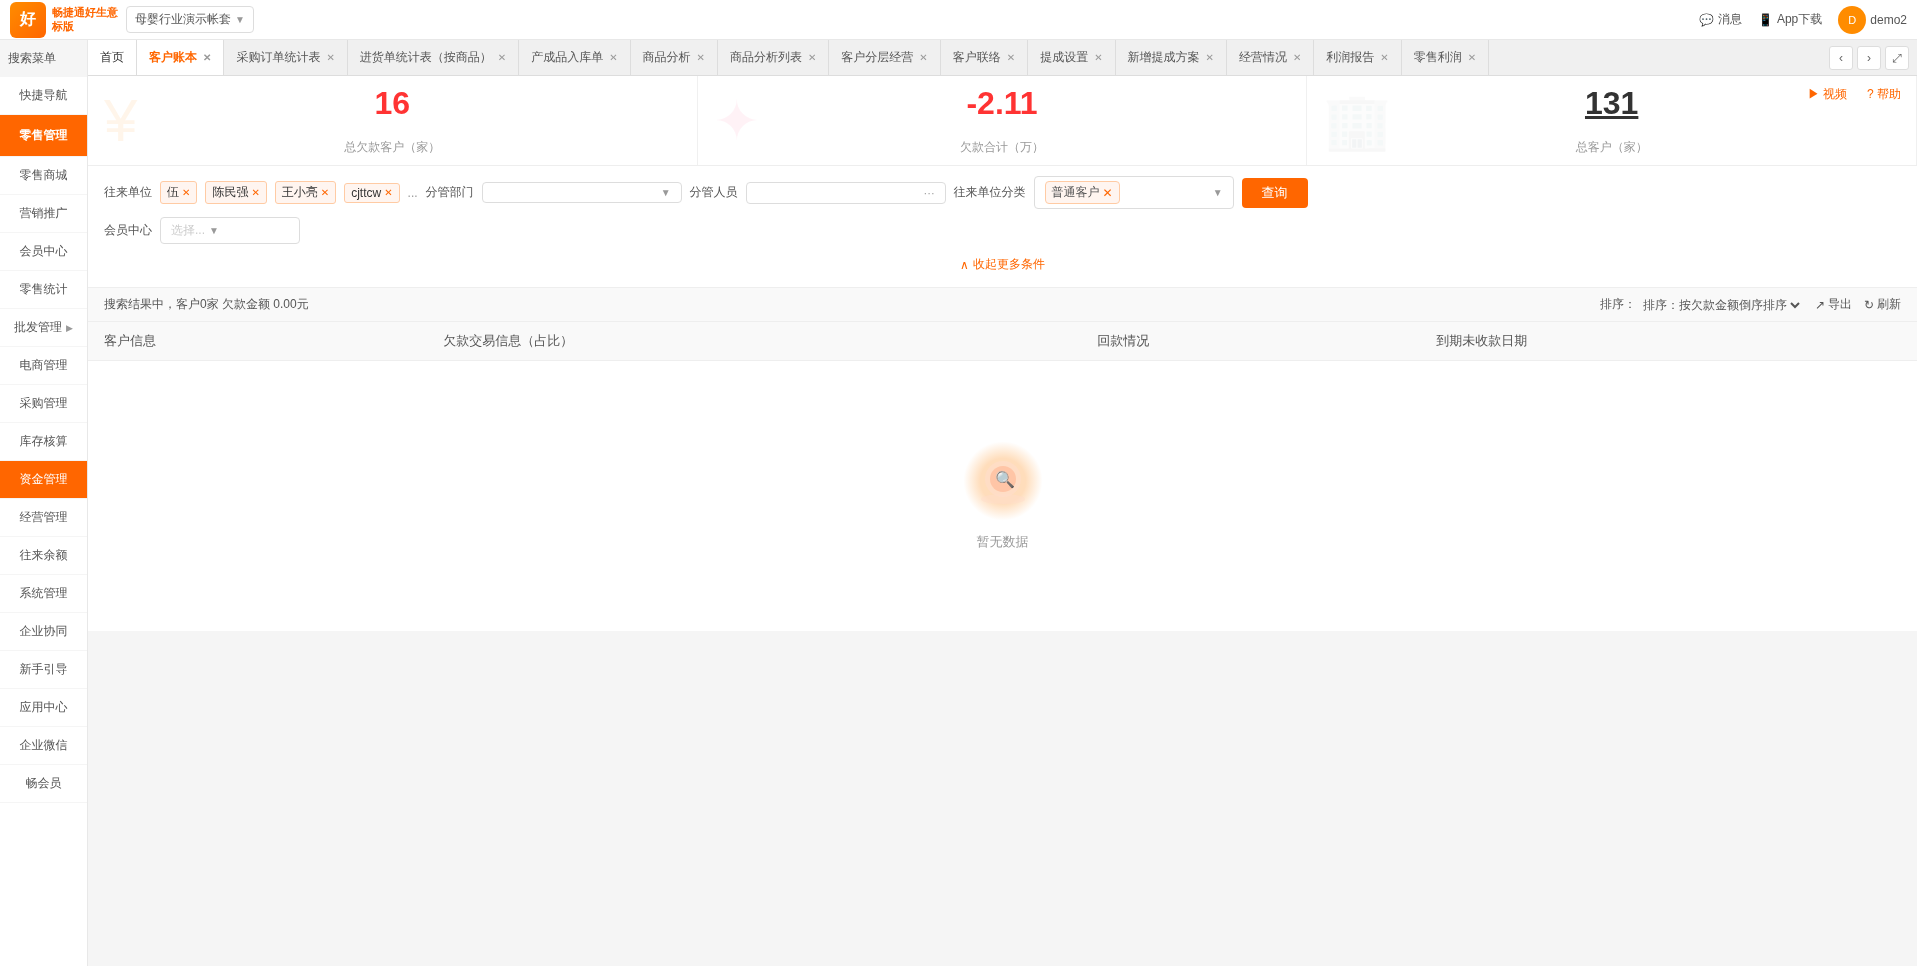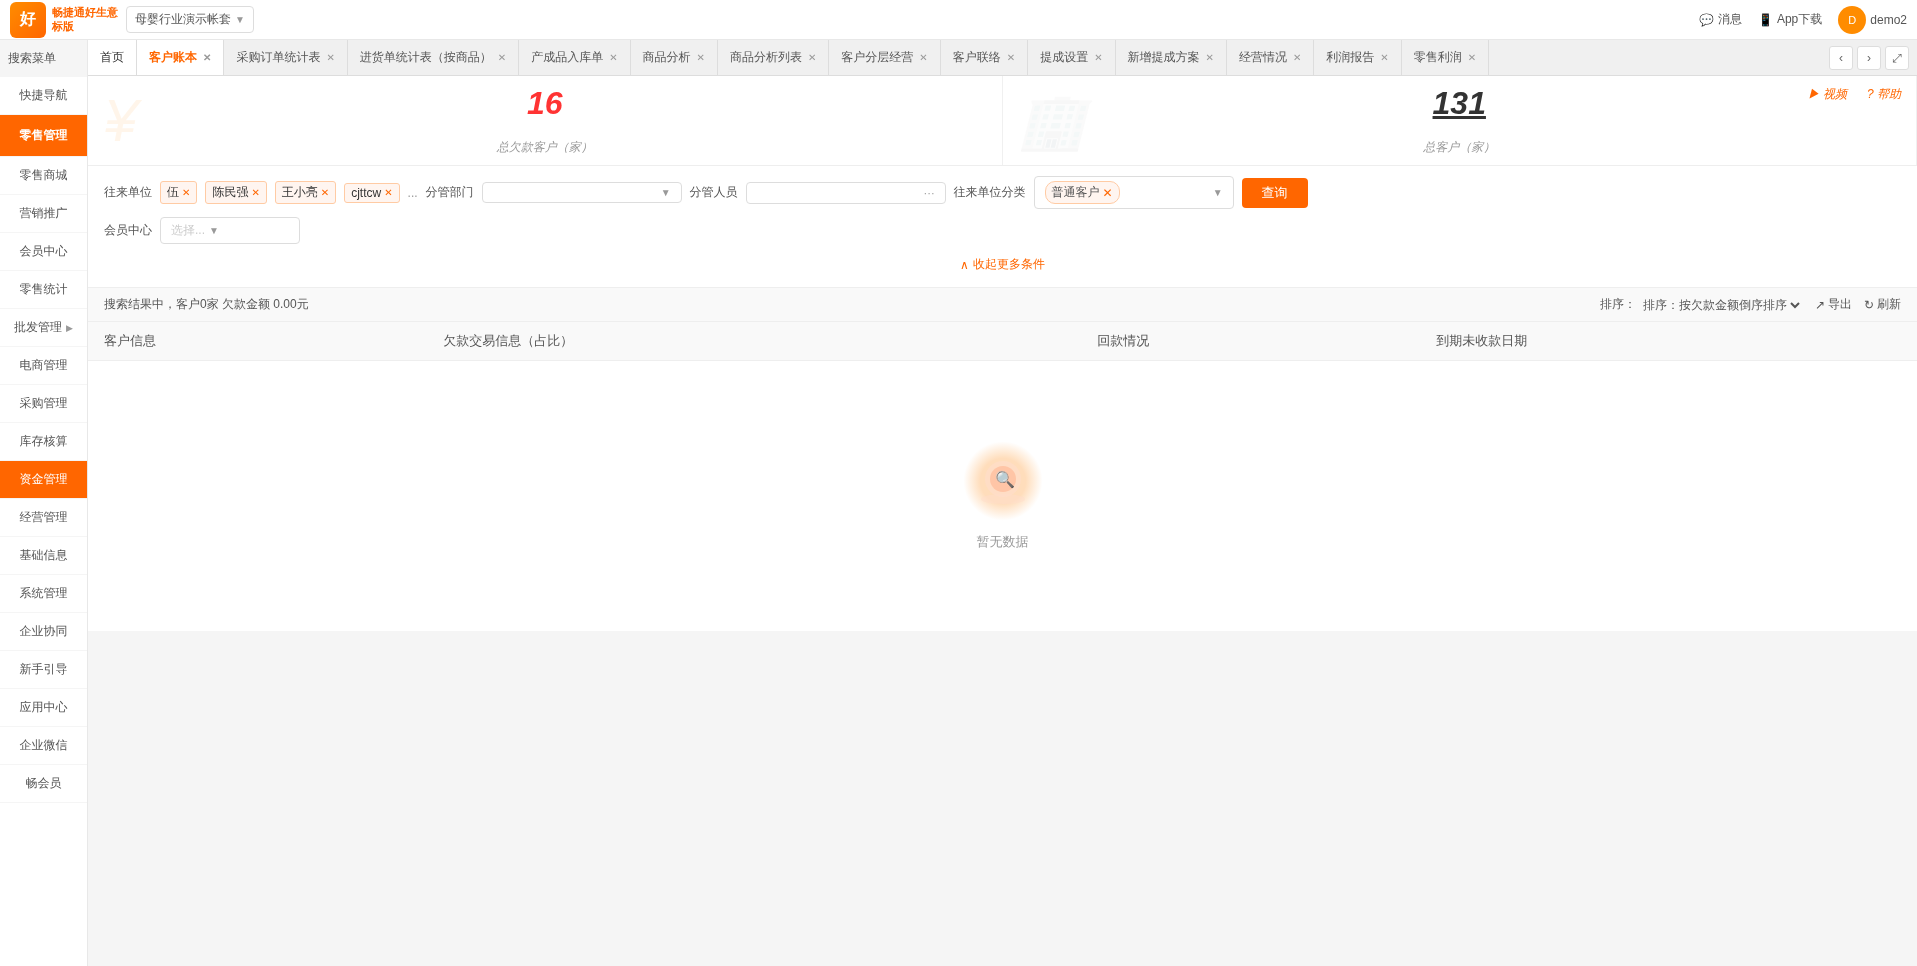--- a/index.html
+++ b/index.html
@@ -89,21 +89,20 @@
     .page-content { flex: 1; overflow-y: auto; background: #f5f5f5; padding: 0; }
 
     
     .stats-bar {
       background: #fff;
       display: flex;
       align-items: center;
       height: 90px;
       border-bottom: 1px solid #eee;
       position: relative;
-      font-style: italic;
     }
     .stat-item {
       flex: 1;
       display: flex;
       flex-direction: column;
       align-items: center;
       justify-content: center;
       border-right: 1px solid #f0f0f0;
       height: 100%;
       position: relative;
@@ -152,21 +151,21 @@
       margin: 0 auto; padding: 4px 0;
       justify-content: center;
     }
     .query-btn {
       background: #ff6600; color: #fff; border: none;
       border-radius: 4px; padding: 6px 20px; font-size: 13px;
       cursor: pointer;
     }
     .cat-tag {
       display: inline-flex; align-items: center; gap: 3px;
-      background: #fff5f0; border: 1px solid #ffcba4; border-radius: 10px;
+      background: #fff5f0; border: 1px solid #ffcba4; border-radius: 4px;
       padding: 2px 6px; font-size: 12px;
     }
     .cat-tag .x { color: #ff6600; cursor: pointer; }
 
     
     .results-bar {
       background: #f9f9f9;
       padding: 8px 16px;
       display: flex;
       align-items: center;
@@ -277,21 +276,21 @@
     <div class="sidebar-item">
       <span>库存核算</span>
     </div>
     <div class="sidebar-item active">
       <span>资金管理</span>
     </div>
     <div class="sidebar-item">
       <span>经营管理</span>
     </div>
     <div class="sidebar-item">
-      <span>基础信息</span>
+      <span>往来余额</span>
     </div>
     <div class="sidebar-item">
       <span>系统管理</span>
     </div>
     <div class="sidebar-item">
       <span>企业协同</span>
     </div>
     <div class="sidebar-item">
       <span>新手引导</span>
     </div>
@@ -374,20 +373,25 @@
     <div class="page-content">
 
       <div class="stats-bar">
 
         <div class="stat-item">
           <div style="position:absolute;left:16px;opacity:0.08;font-size:60px;color:#ff8c00;">¥</div>
           <div class="stat-value">16</div>
           <div class="stat-label">总欠款客户（家）</div>
         </div>
 
+        <div class="stat-item stat-item-2">
+          <div style="position:absolute;left:16px;opacity:0.08;font-size:55px;color:#ff6699;">✦</div>
+          <div class="stat-value">-2.11</div>
+          <div class="stat-label">欠款合计（万）</div>
+        </div>
 
         <div class="stat-item">
           <div style="position:absolute;left:16px;opacity:0.07;font-size:55px;color:#66aaff;">🏢</div>
           <div class="stat-value black">131</div>
           <div class="stat-label">总客户（家）</div>
         </div>
 
         <div class="page-actions">
           <span>
             <span>▶ </span>

